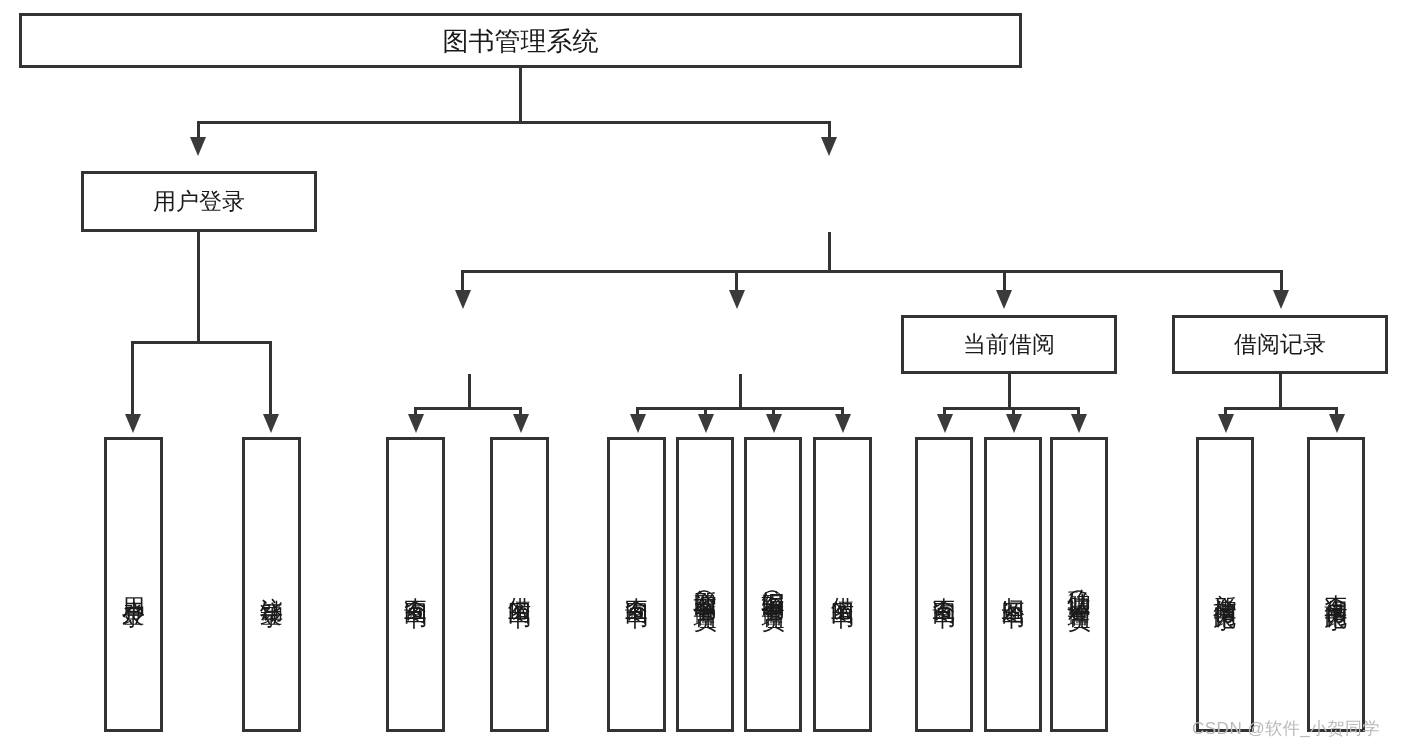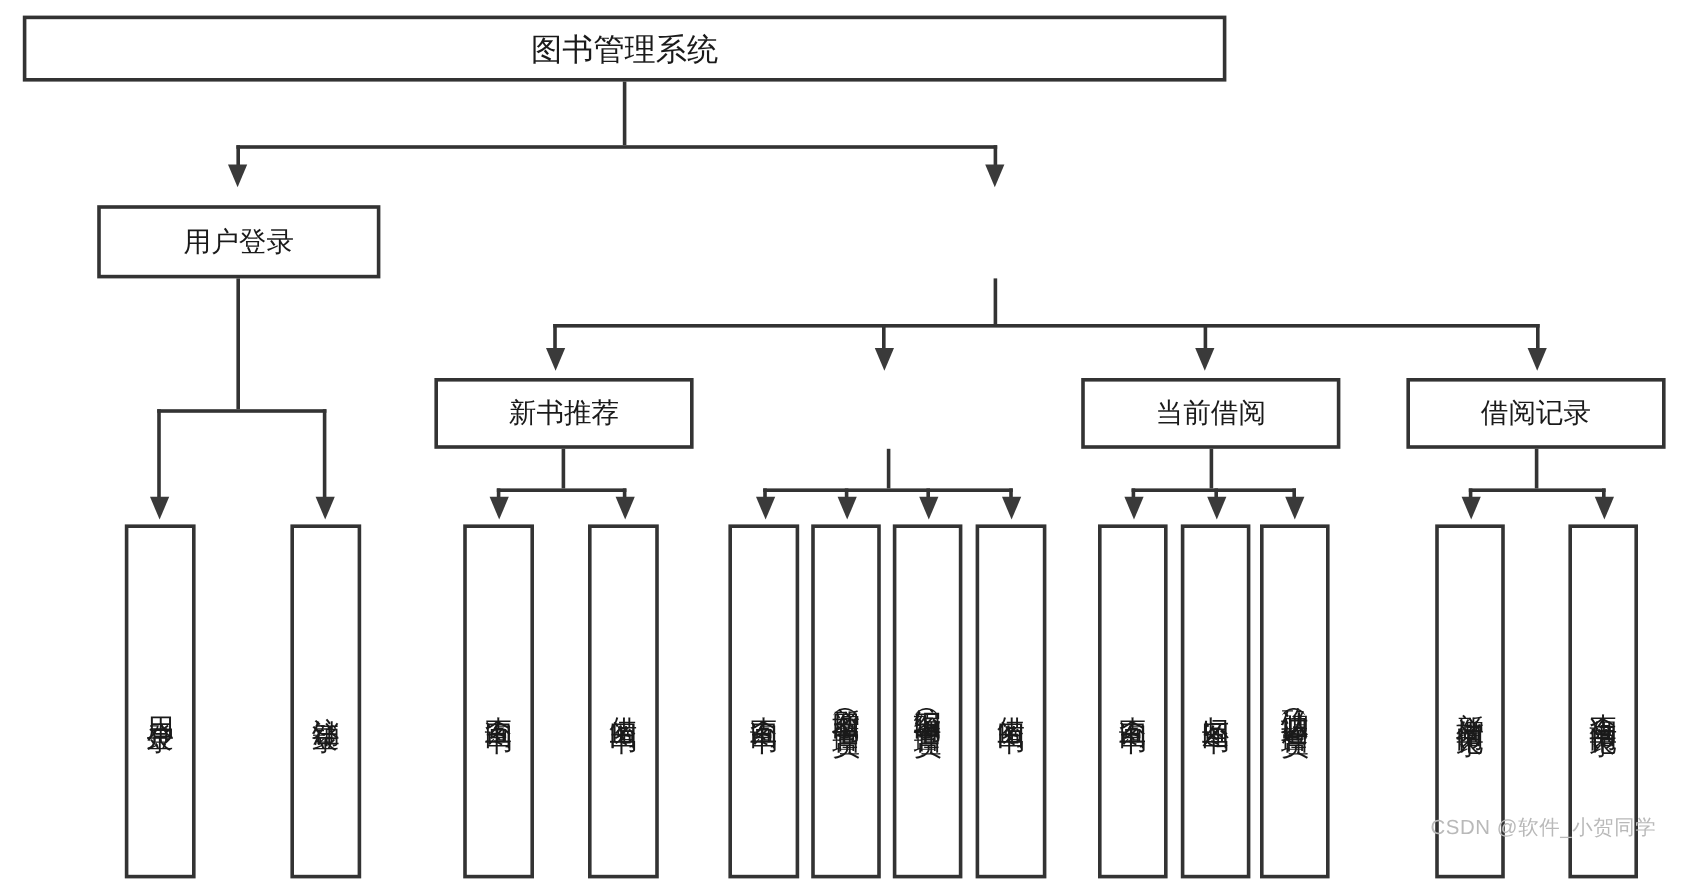--- a/index.html
+++ b/index.html
@@ -118,23 +118,20 @@
   <div class="hline" style="left:461px; top:270px; width:822px;"></div>
   <div class="vline" style="left:461px; top:270px; height:21px;"></div>
   <div class="vline" style="left:735px; top:270px; height:21px;"></div>
   <div class="vline" style="left:1003px; top:270px; height:21px;"></div>
   <div class="vline" style="left:1280px; top:270px; height:21px;"></div>
   <div class="arrow" style="left:455px; top:290px;"></div>
   <div class="arrow" style="left:729px; top:290px;"></div>
   <div class="arrow" style="left:996px; top:290px;"></div>
   <div class="arrow" style="left:1273px; top:290px;"></div>
 
-  <div class="box lvl3" style="left:362px; top:315px; width:216px; height:59px;">
-    <span class="htext">新书推荐</span>
-  </div>
   <div class="box lvl3" style="left:901px; top:315px; width:216px; height:59px;">
     <span class="htext">当前借阅</span>
   </div>
   <div class="box lvl3" style="left:1172px; top:315px; width:216px; height:59px;">
     <span class="htext">借阅记录</span>
   </div>
 
   <div class="vline" style="left:468px; top:374px; height:33px;"></div>
   <div class="hline" style="left:414px; top:407px; width:108px;"></div>
   <div class="vline" style="left:414px; top:407px; height:8px;"></div>
@@ -199,15 +196,15 @@
   <div class="arrow" style="left:1218px; top:414px;"></div>
   <div class="arrow" style="left:1329px; top:414px;"></div>
 
   <div class="box leaf" style="left:1196px; top:437px; width:58px; height:295px;">
     <span class="vtext">新增借阅记录</span>
   </div>
   <div class="box leaf" style="left:1307px; top:437px; width:58px; height:295px;">
     <span class="vtext">查询借阅记录</span>
   </div>
 
-  <div id="watermark" style="left:1192px; top:678px;">CSDN @软件_小贺同学</div>
+  <div id="watermark" style="left:1192px; top:717px;">CSDN @软件_小贺同学</div>
 
 </div>
 
 </body></html>

